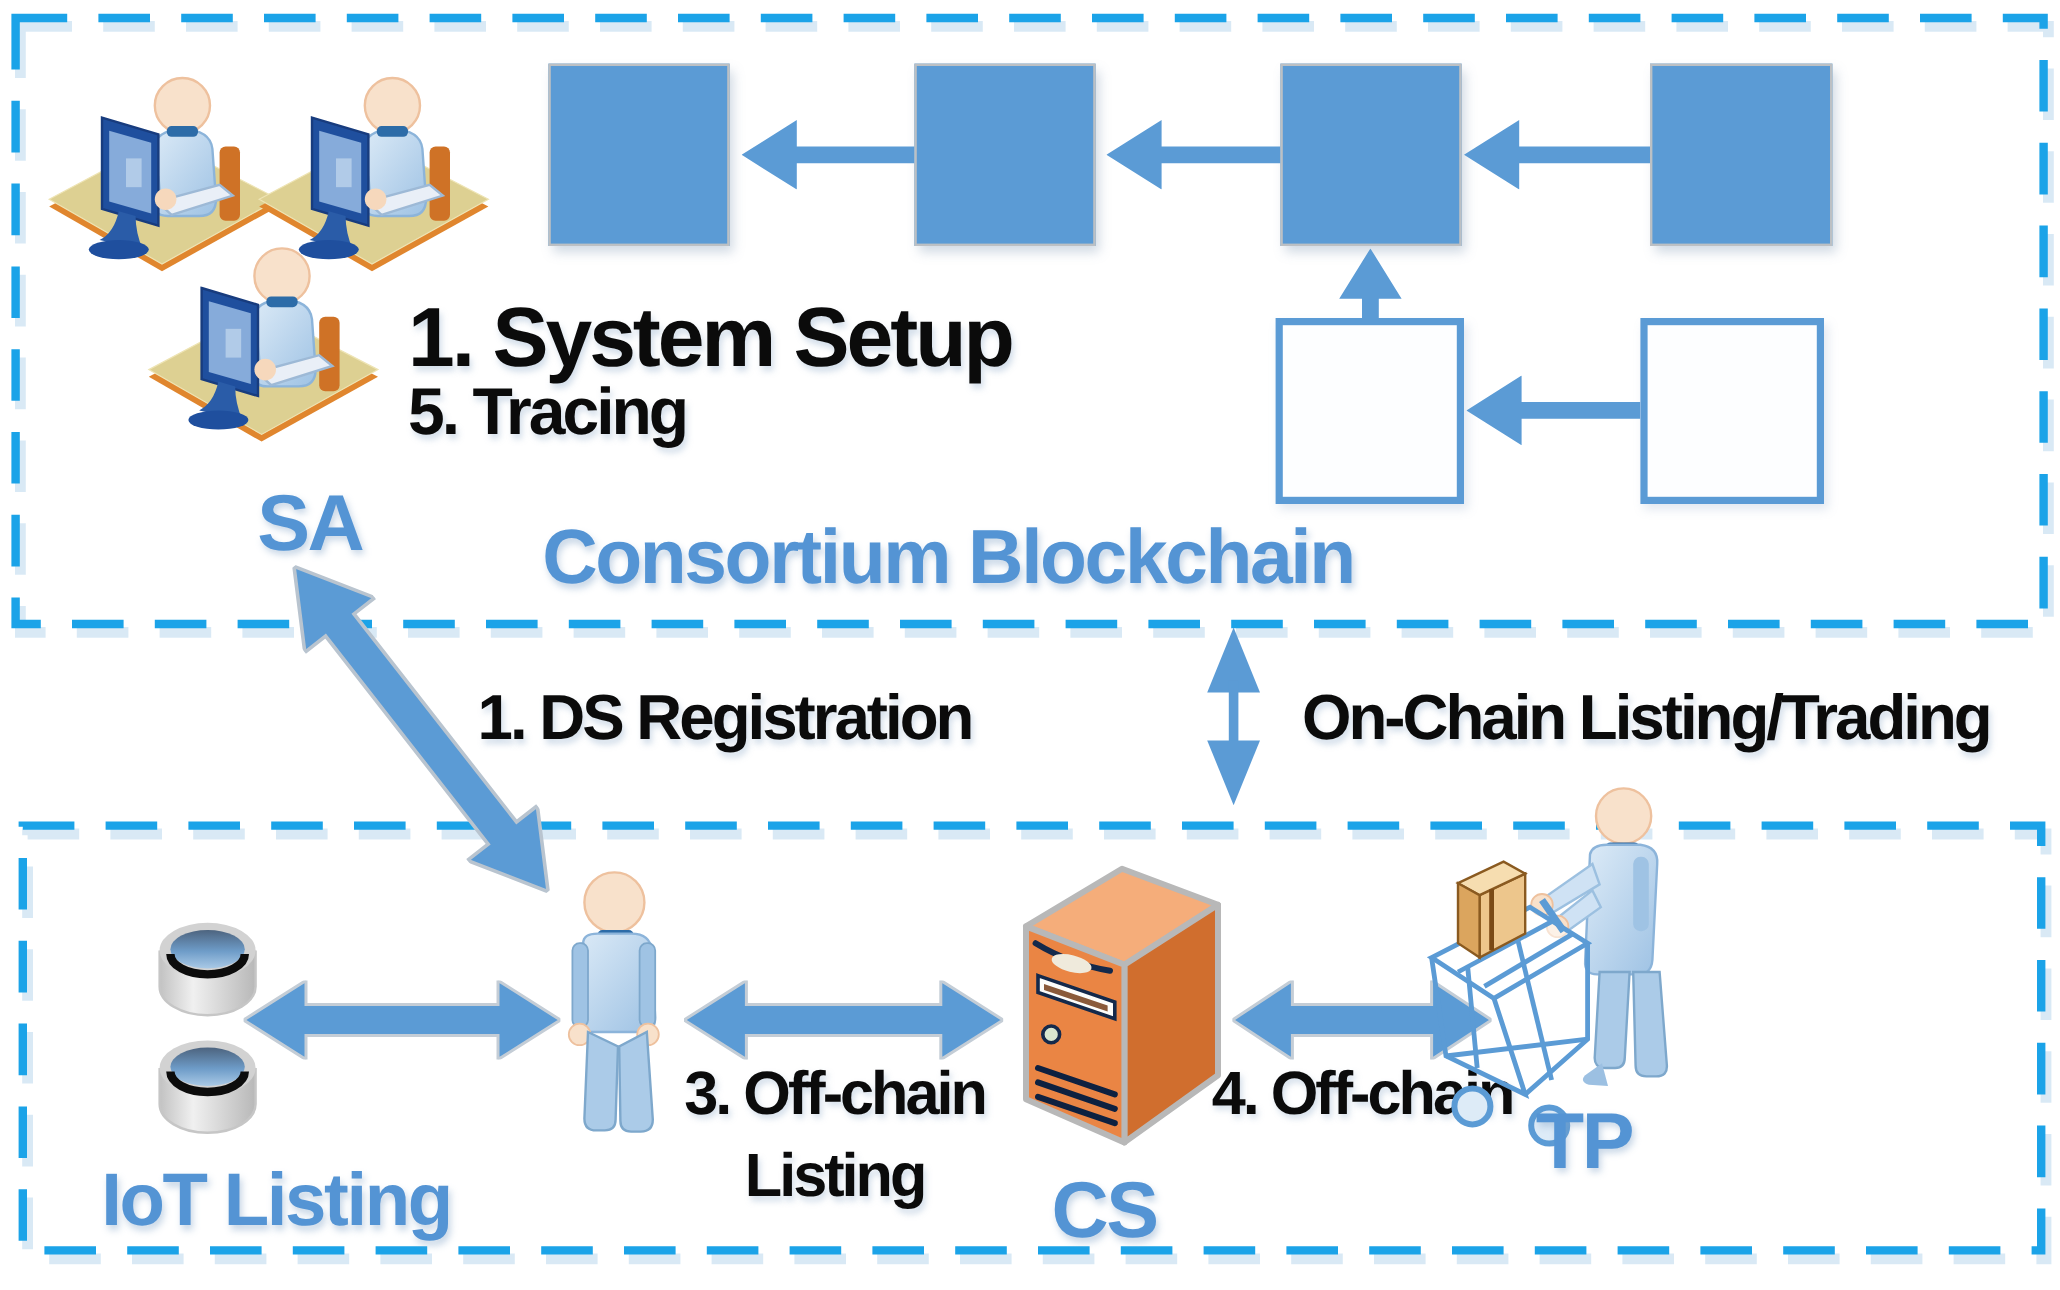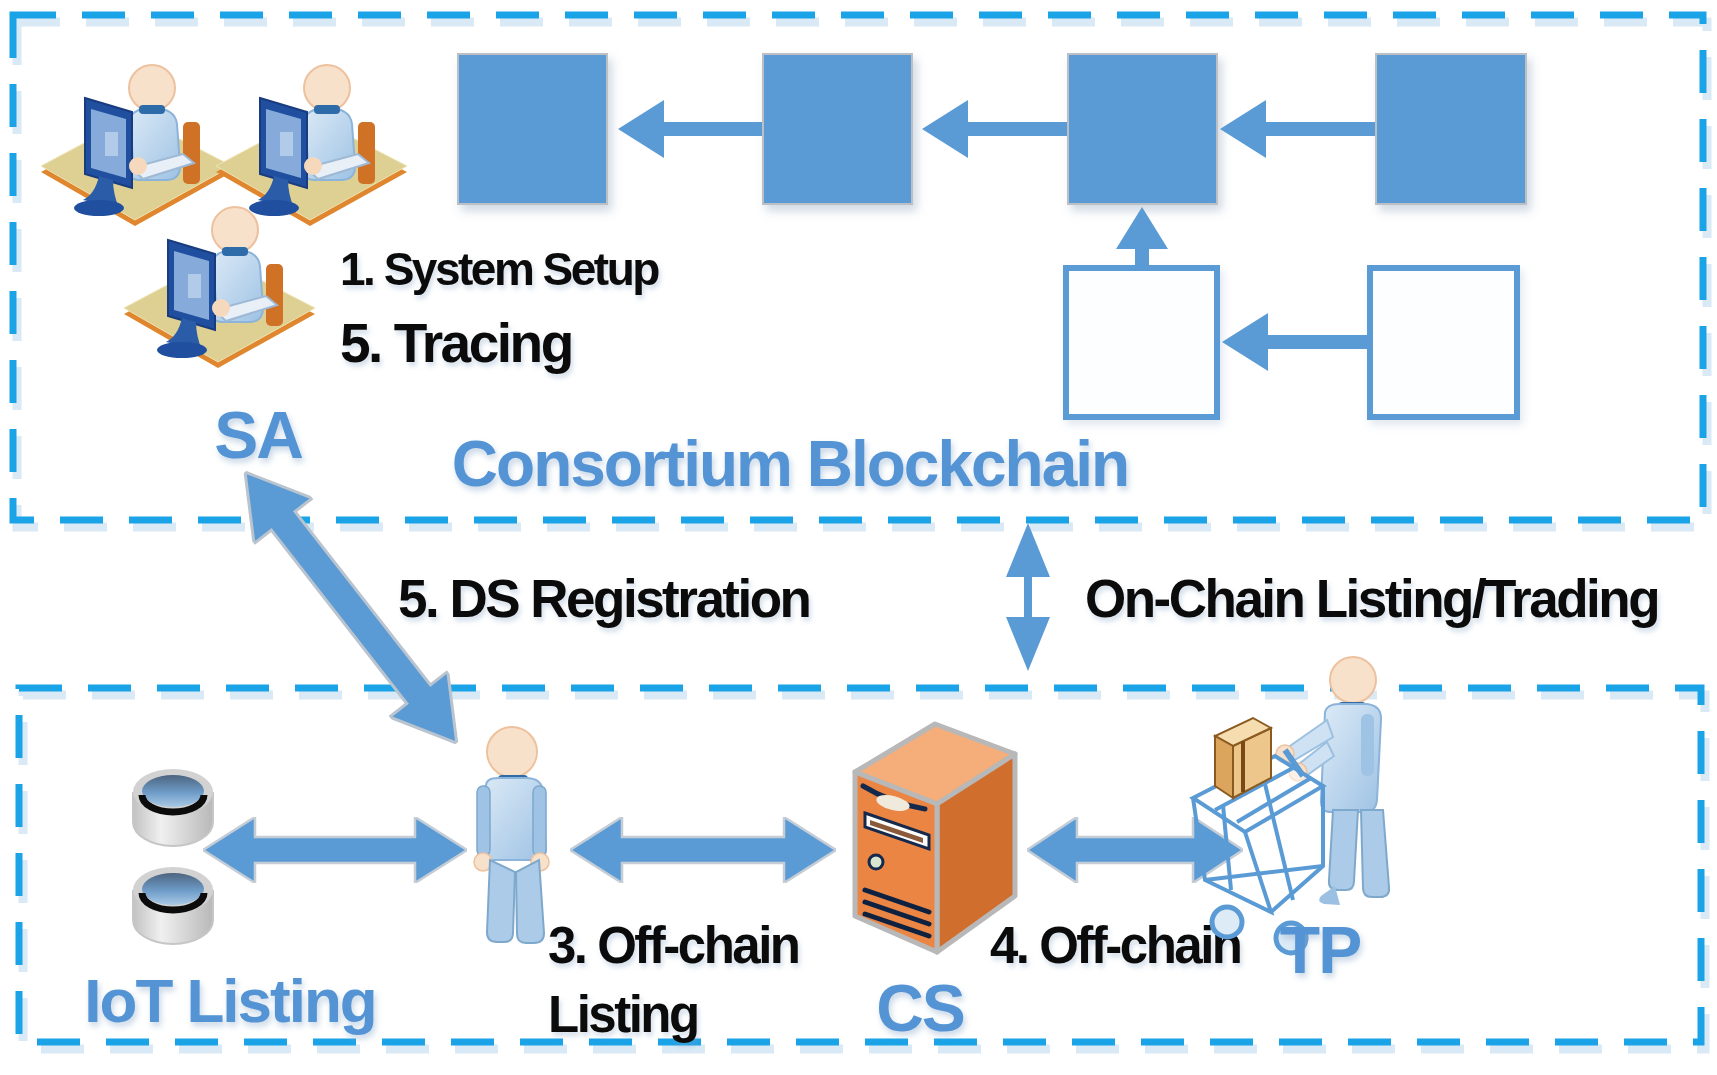--- a/index.html
+++ b/index.html
@@ -36,21 +36,21 @@
   }
   .lbl-black{
     position:absolute;
     color:#0b0b0b;
     font-weight:bold;
     line-height:1;
     letter-spacing:-2.5px;
     text-shadow:2px 4px 5px rgba(130,160,195,0.35);
     white-space:nowrap;
   }
-  .two-line{margin-top:35px;}
+  .two-line{text-align:center;}
   .two-line .l2{margin-top:18px;}
 </style>
 </head>
 <body>
 
 <div class="canvas">
 
   <svg width="0" height="0" style="position:absolute" aria-hidden="true">
     <defs>
       <linearGradient id="cylTopG" x1="0" y1="0" x2="0" y2="1">
@@ -128,31 +128,31 @@
   <svg class="abs" style="left:35px;top:48px" width="200" height="190">
       <use href="#sym-operator"></use>
     </svg>
   <svg class="abs" style="left:210px;top:48px" width="200" height="190">
       <use href="#sym-operator"></use>
     </svg>
   <svg class="abs" style="left:118px;top:190px" width="200" height="190">
       <use href="#sym-operator"></use>
     </svg>
 
-  <div class="lbl-black" style="left:340px;top:246px;font-size:46px;">1. System Setup</div>
+  <div class="lbl-black" style="left:340px;top:246px;font-size:70px;">1. System Setup</div>
   <div class="lbl-black" style="left:340px;top:316px;font-size:55px;">5. Tracing</div>
 
   <div class="lbl-blue" style="left:182px;top:402px;width:120px;font-size:66px;text-align:right;">SA</div>
 
   <div class="lbl-blue" style="left:430px;top:432px;width:720px;font-size:64px;">Consortium Blockchain</div>
 
   <svg class="abs" style="left:245px;top:435px;transform:rotate(52deg);transform-origin:0px 37px;" width="344" height="74">
     <polygon points="0,37 62,0 62,22 282,22 282,0 344,37 282,74 282,52 62,52 62,74" fill="#5b9bd5" stroke="#b9c4cf" stroke-width="3"></polygon>
   </svg>
-  <div class="lbl-black" style="left:398px;top:572px;font-size:53px;">5. DS Registration</div>
+  <div class="lbl-black" style="left:398px;top:572px;font-size:53px;">1. DS Registration</div>
 
   <svg class="abs" style="left:1005px;top:523px" width="46" height="148">
     <polygon points="23,0 45,54 1,54" fill="#5b9bd5"></polygon>
     <rect x="19" y="44" width="8" height="60" fill="#5b9bd5"></rect>
     <polygon points="23,148 1,94 45,94" fill="#5b9bd5"></polygon>
   </svg>
   <div class="lbl-black" style="left:1085px;top:572px;font-size:53px;">On-Chain Listing/Trading</div>
 
   <svg class="abs" style="left:125px;top:760px" width="96" height="94">
       <use href="#sym-cylinder"></use>

